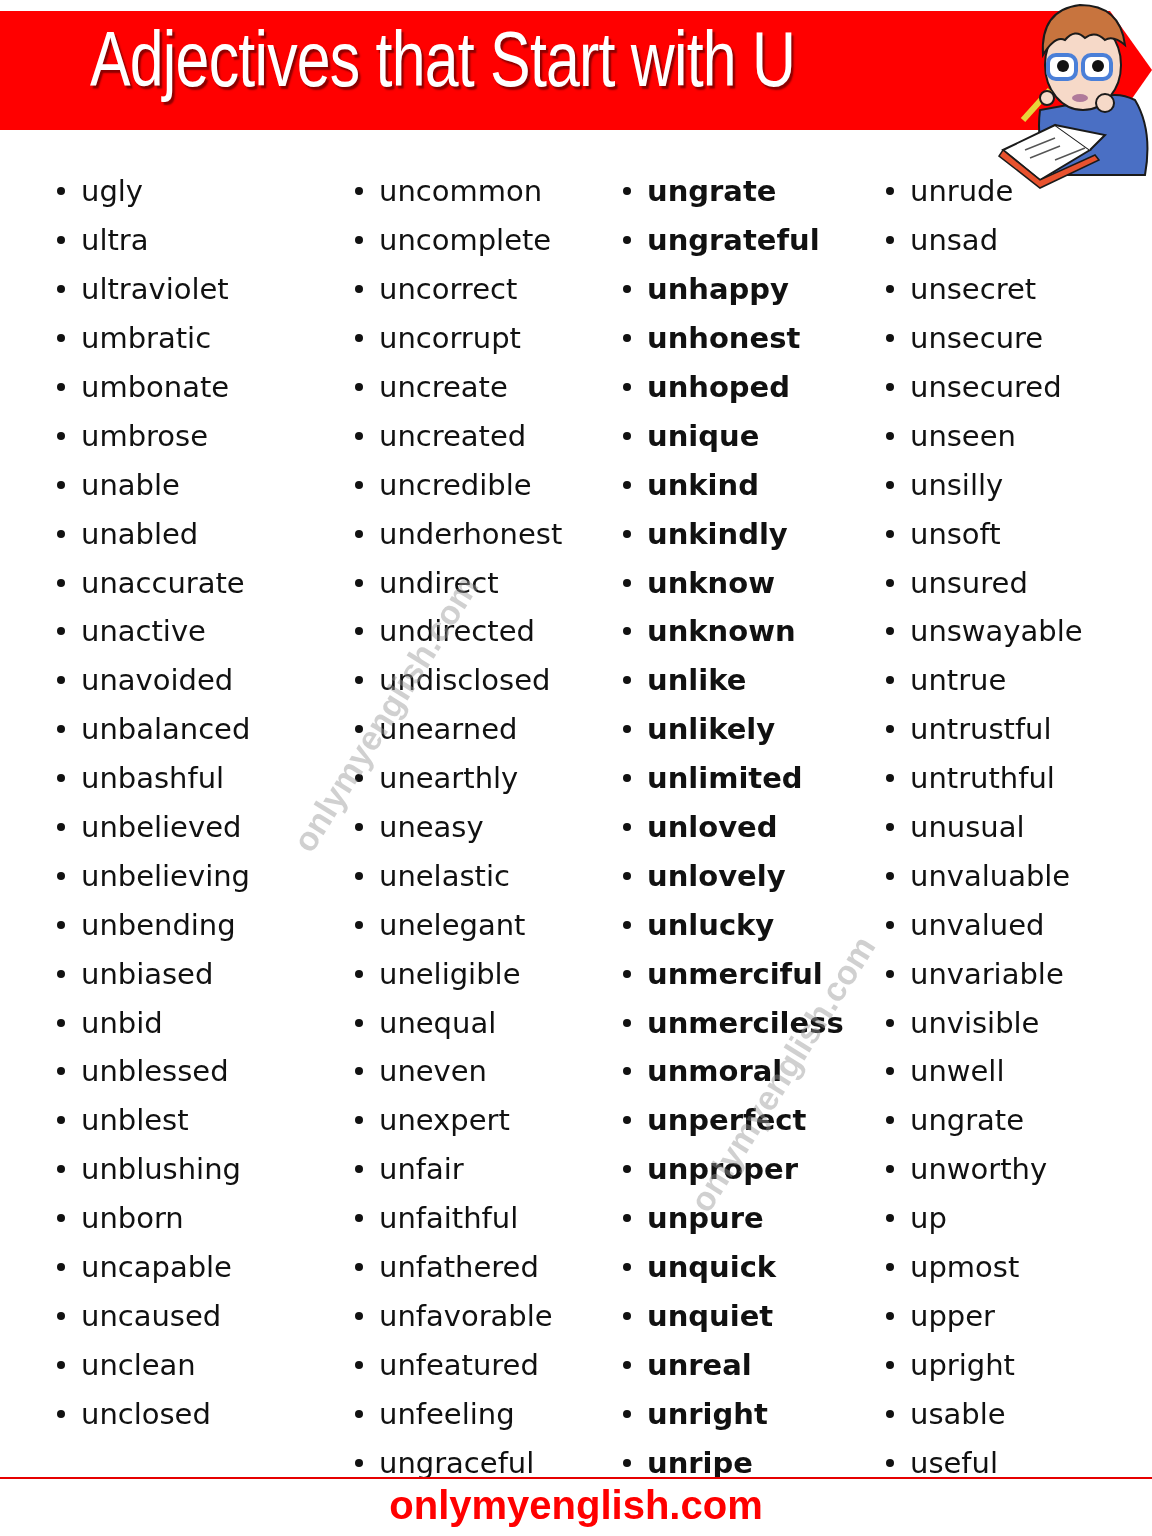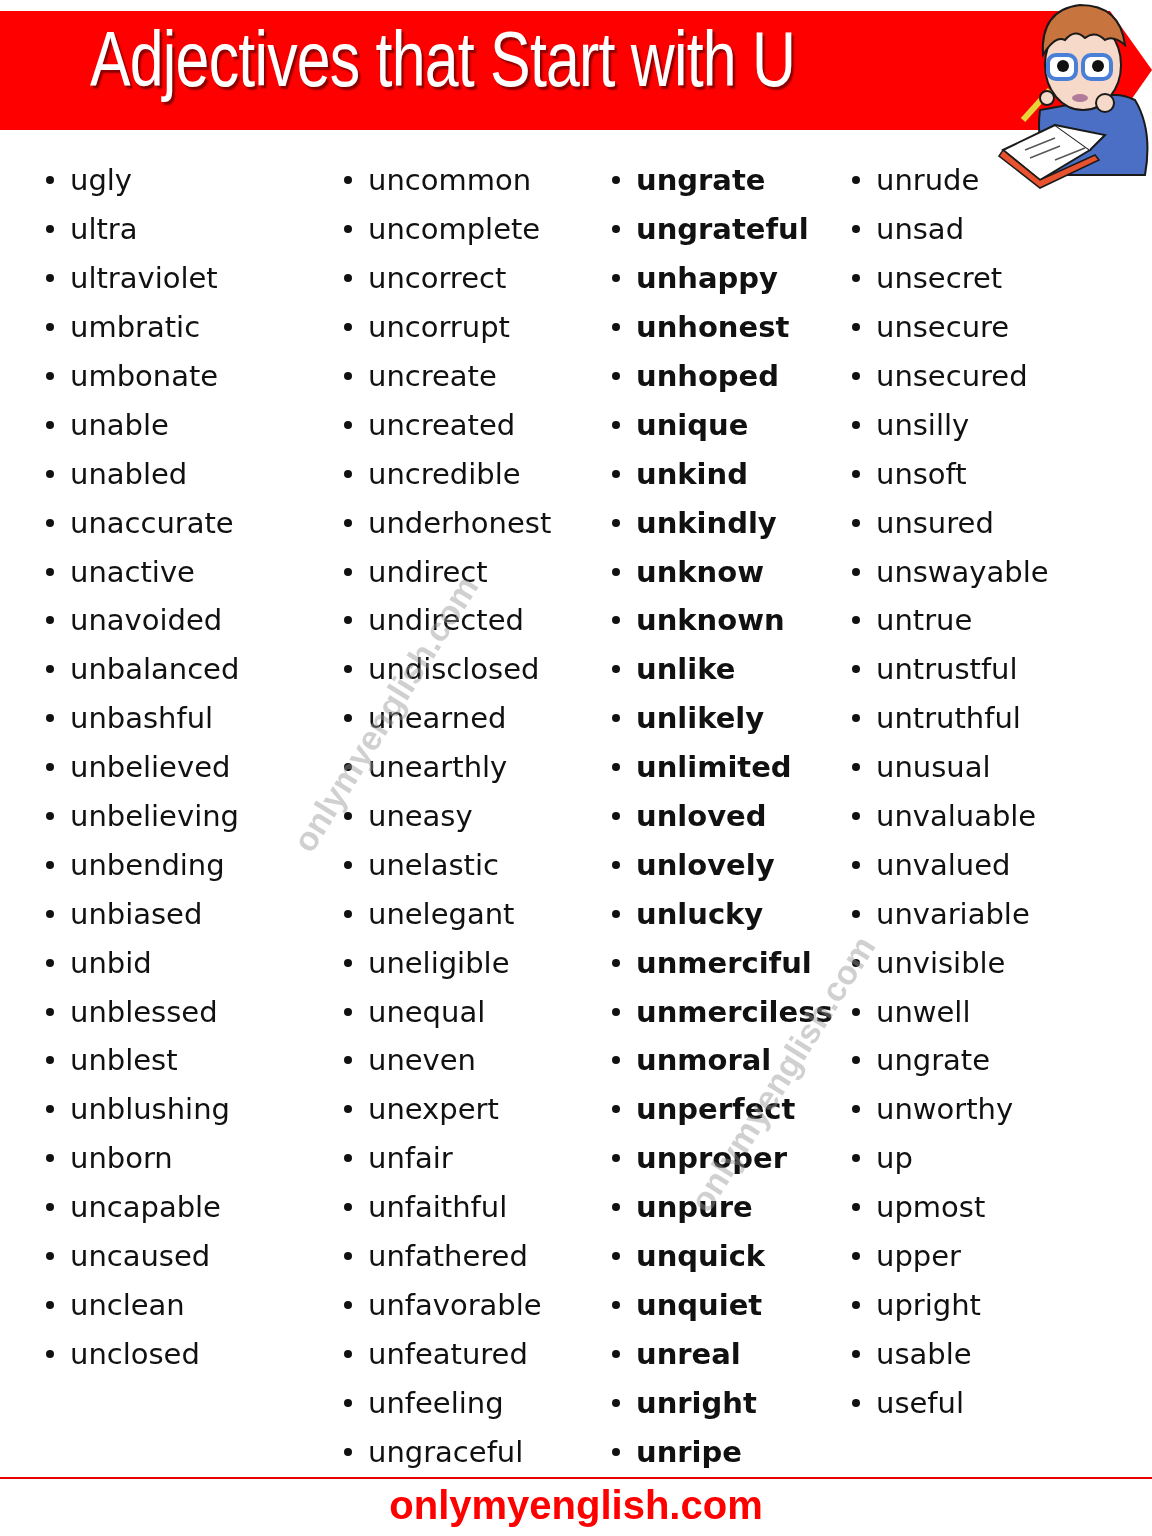--- a/index.html
+++ b/index.html
@@ -16,21 +16,21 @@
     font-size: 78px; line-height: 90px; letter-spacing: -1px;
     transform: scaleX(0.78); transform-origin: left center;
     text-shadow: 3px 3px 2px rgba(90,0,0,0.7);
     white-space: nowrap;
   }
 
   .mascot { position: absolute; left: 995px; top: 0; width: 160px; height: 195px; }
 
   .columns { position: absolute; left: 0; top: 150px; width: 1152px; }
   .col { position: absolute; top: 0; }
-  .col ul { list-style: none; margin: 6px; padding: 0; }
+  .col ul { list-style: none; margin: 17px; padding: 0; }
   .col li {
     height: 48.9px; display: flex; align-items: center;
     font-family: "DejaVu Sans", sans-serif; font-size: 29px; color: #111111;
     white-space: nowrap;
   }
   .bullet { display: inline-block; width: 8px; height: 8px; border-radius: 50%; background: #111; margin-right: 16px; flex: none; }
 
   .watermark {
     position: absolute; color: rgba(150,150,150,0.45);
     font-family: "Liberation Sans", sans-serif; font-weight: bold; font-size: 34px;
@@ -95,20 +95,24 @@
         <li>
           <span class="bullet"></span>
           <span>umbratic</span>
         </li>
         <li>
           <span class="bullet"></span>
           <span>umbonate</span>
         </li>
         <li>
           <span class="bullet"></span>
+          <span>umbrose</span>
+        </li>
+        <li>
+          <span class="bullet"></span>
           <span>unable</span>
         </li>
         <li>
           <span class="bullet"></span>
           <span>unabled</span>
         </li>
         <li>
           <span class="bullet"></span>
           <span>unaccurate</span>
         </li>
@@ -399,41 +403,45 @@
         <li>
           <span class="bullet"></span>
           <span>unright</span>
         </li>
         <li>
           <span class="bullet"></span>
           <span>unripe</span>
         </li>
       </ul>
   </div>
-  <div class="col" style="left:846px;">
+  <div class="col" style="left:869px;">
     <ul>
         <li>
           <span class="bullet"></span>
           <span>unrude</span>
         </li>
         <li>
           <span class="bullet"></span>
           <span>unsad</span>
         </li>
         <li>
           <span class="bullet"></span>
           <span>unsecret</span>
         </li>
         <li>
           <span class="bullet"></span>
           <span>unsecure</span>
         </li>
         <li>
           <span class="bullet"></span>
           <span>unsecured</span>
+        </li>
+        <li>
+          <span class="bullet"></span>
+          <span>unseen</span>
         </li>
         <li>
           <span class="bullet"></span>
           <span>unsilly</span>
         </li>
         <li>
           <span class="bullet"></span>
           <span>unsoft</span>
         </li>
         <li>

